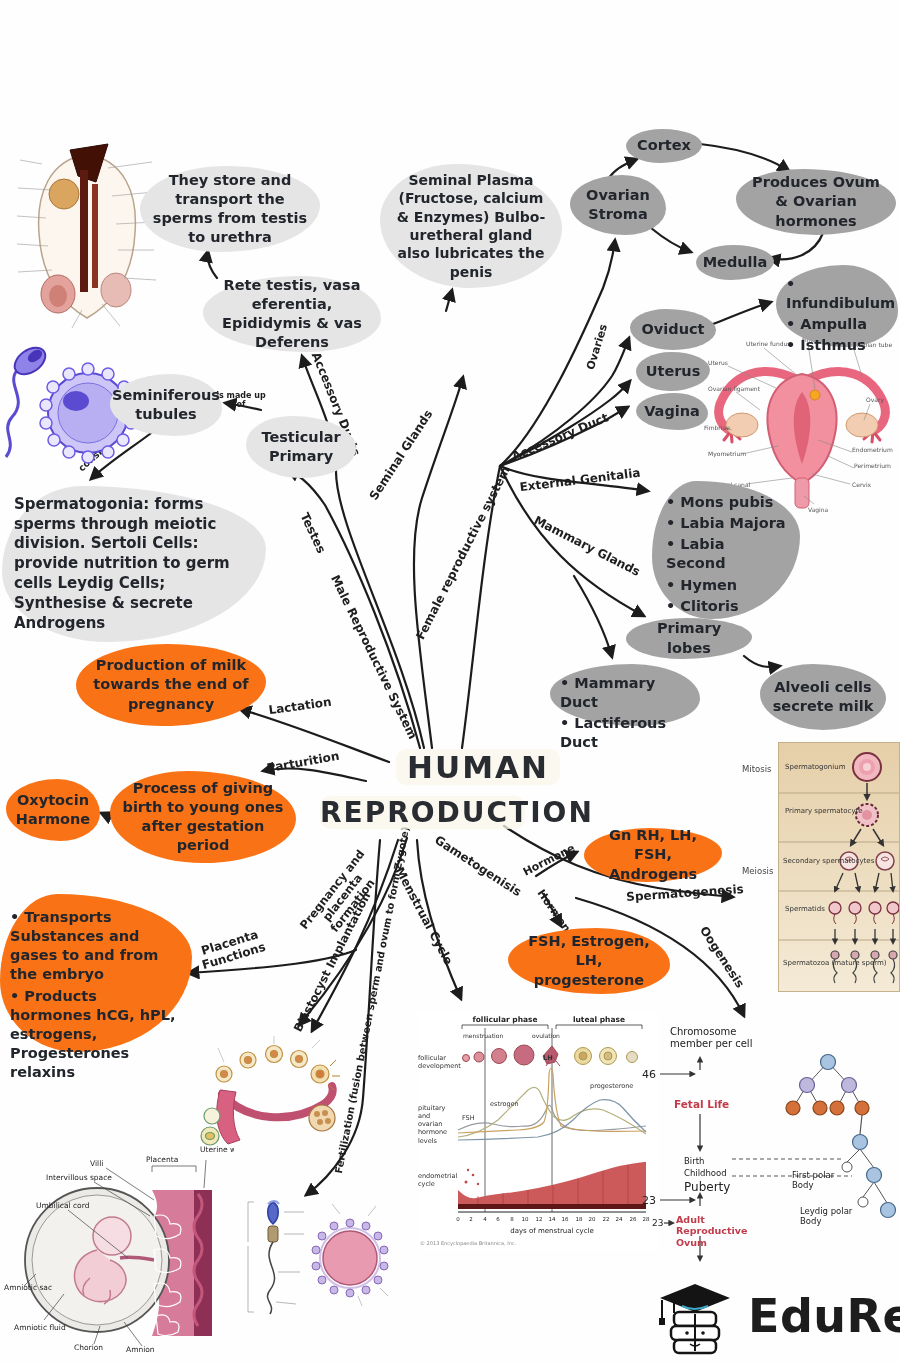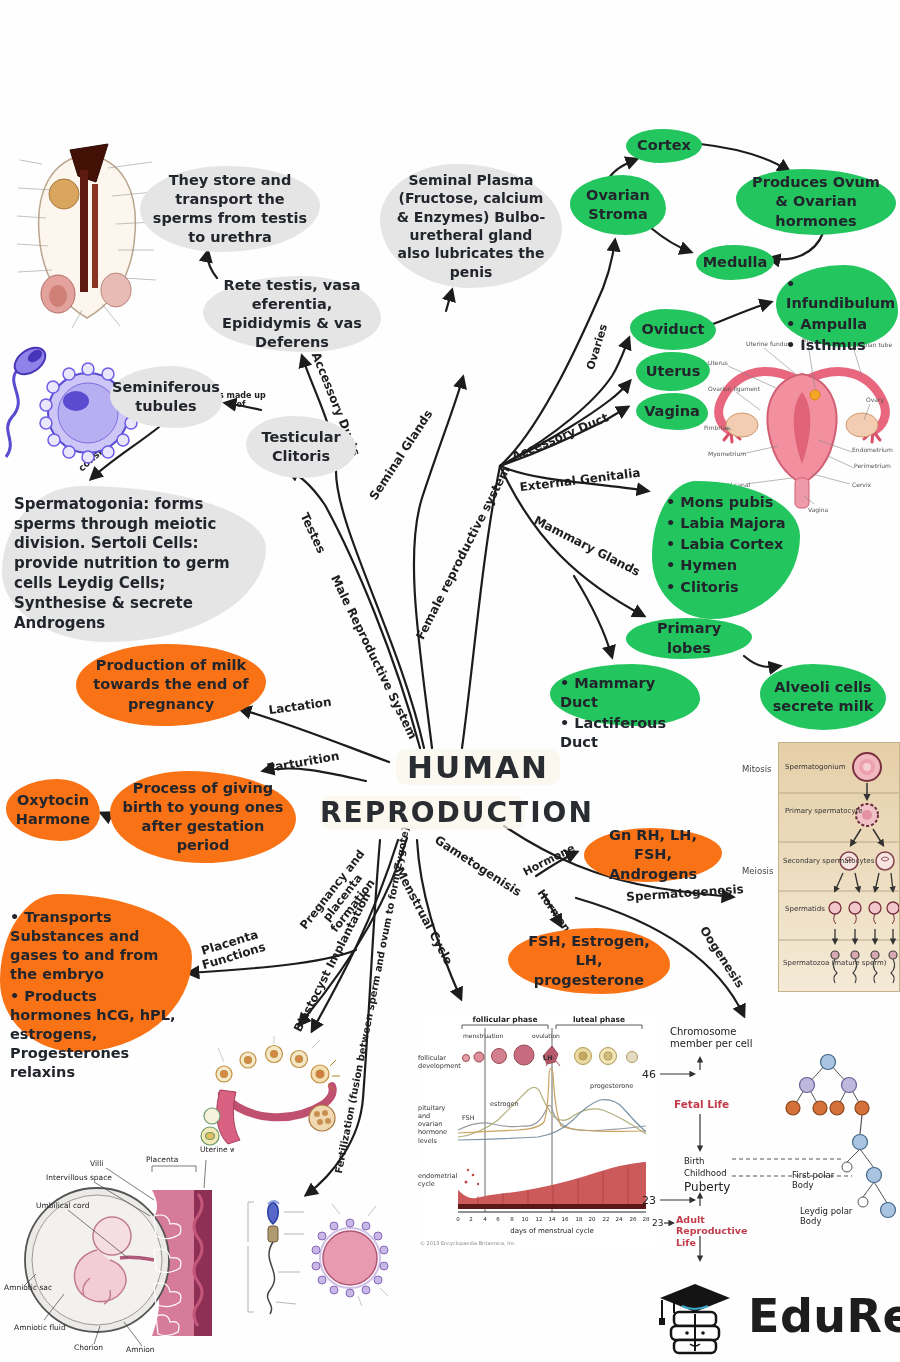--- a/index.html
+++ b/index.html
@@ -5,21 +5,21 @@
   html,body{margin:0;padding:0;background:#e9e9e9;}
   #canvas{position:relative;width:900px;height:1362px;margin:0 auto;background:#fefefe;
     font-family:"DejaVu Sans","Liberation Sans",sans-serif;overflow:hidden;}
   #arrows{position:absolute;left:0;top:0;z-index:1;}
   .bubble{position:absolute;z-index:3;font-weight:700;color:#22262c;
     display:flex;align-items:center;justify-content:center;text-align:center;
     padding:10px 12px;box-sizing:border-box;font-size:14.5px;line-height:1.32;}
   .bubble.list{display:block;text-align:left;}
   .bubble.list div{margin:2px 0;}
   .blue{background:#e5e5e5;}
-  .pink{background:#22c55e;}
+  .pink{background:#a3a3a3;}
   .yellow{background:#f97316;}
   .blob-a{border-radius:48% 52% 55% 45%/50% 46% 54% 50%;}
   .blob-b{border-radius:55% 45% 42% 58%/48% 56% 44% 52%;}
   .blob-c{border-radius:42% 58% 50% 50%/45% 52% 48% 55%;}
   .blob-d{border-radius:30% 70% 60% 40%/55% 40% 60% 45%;}
   .edge{position:absolute;z-index:2;font-size:12px;font-weight:700;color:#1e1e1e;
     white-space:nowrap;transform-origin:center;}
   .edge.wrap{white-space:normal;text-align:center;line-height:1.15;}
   .title-line{position:absolute;z-index:3;font-weight:800;color:#292c31;text-align:center;
     background:rgba(248,245,234,.75);border-radius:10px;letter-spacing:2px;}
@@ -79,40 +79,40 @@
       <path d="M 576 898 C 652 920 716 956 744 1016" marker-end="url(#ah)"></path>
     </g>
   </svg>
 
   <div class="title-line" style="left:368px;top:749px;width:164px;font-size:31px;margin-left:28px;">HUMAN</div>
   <div class="title-line" style="left:320px;top:796px;width:205px;font-size:28px;">REPRODUCTION</div>
 
   <div class="bubble blue blob-a" style="left:140px;top:166px;width:180px;height:86px;">They store and transport the sperms from testis to urethra</div>
   <div class="bubble blue blob-b" style="left:203px;top:276px;width:178px;height:76px;">Rete testis, vasa eferentia, Epididymis &amp; vas Deferens</div>
   <div class="bubble blue blob-c" style="left:380px;top:164px;width:182px;height:124px;font-size:14px;">Seminal Plasma (Fructose, calcium &amp; Enzymes) Bulbo-uretheral gland also lubricates the penis</div>
-  <div class="bubble blue blob-b" style="left:110px;top:366px;width:112px;height:62px;">Seminiferous tubules</div>
-  <div class="bubble blue blob-c" style="left:246px;top:416px;width:110px;height:62px;">Testicular Clitoris</div>
+  <div class="bubble blue blob-b" style="left:110px;top:374px;width:112px;height:62px;">Seminiferous tubules</div>
+  <div class="bubble blue blob-c" style="left:246px;top:416px;width:110px;height:62px;">Testicular Primary</div>
   <div class="bubble blue blob-d" style="left:2px;top:486px;width:264px;height:156px;text-align:left;font-size:15px;">Spermatogonia: forms sperms through meiotic division. Sertoli Cells: provide nutrition to germ cells Leydig Cells; Synthesise &amp; secrete Androgens</div>
 
   <div class="bubble pink blob-a" style="left:626px;top:129px;width:76px;height:34px;">Cortex</div>
   <div class="bubble pink blob-b" style="left:570px;top:175px;width:96px;height:60px;">Ovarian Stroma</div>
   <div class="bubble pink blob-c" style="left:736px;top:169px;width:160px;height:66px;">Produces Ovum &amp; Ovarian hormones</div>
   <div class="bubble pink blob-a" style="left:696px;top:245px;width:78px;height:35px;">Medulla</div>
   <div class="bubble pink blob-b list" style="left:776px;top:265px;width:122px;height:82px;padding:8px 10px;">
     <div>• Infundibulum</div>
     <div>• Ampulla</div>
     <div>• Isthmus</div>
   </div>
   <div class="bubble pink blob-c" style="left:630px;top:309px;width:86px;height:41px;">Oviduct</div>
   <div class="bubble pink blob-a" style="left:636px;top:352px;width:74px;height:39px;">Uterus</div>
   <div class="bubble pink blob-b" style="left:636px;top:393px;width:72px;height:37px;">Vagina</div>
   <div class="bubble pink blob-d list" style="left:652px;top:481px;width:148px;height:138px;padding:10px 14px;">
     <div>• Mons pubis</div>
     <div>• Labia Majora</div>
-    <div>• Labia Cortex</div>
+    <div>• Labia Second</div>
     <div>• Hymen</div>
     <div>• Clitoris</div>
   </div>
   <div class="bubble pink blob-a" style="left:626px;top:618px;width:126px;height:41px;">Primary lobes</div>
   <div class="bubble pink blob-b list" style="left:550px;top:664px;width:150px;height:62px;padding:8px 10px;">
     <div>• Mammary Duct</div>
     <div>• Lactiferous Duct</div>
   </div>
   <div class="bubble pink blob-c" style="left:760px;top:664px;width:126px;height:66px;">Alveoli cells secrete milk</div>
 
@@ -416,21 +416,21 @@
 
   <div class="diagram" style="left:636px;top:1018px;width:264px;height:250px;">
     <div class="og-txt" style="left:34px;top:8px;width:100px;font-size:10px;">Chromosome member per cell</div>
     <div class="og-txt" style="left:6px;top:50px;font-size:11px;">46</div>
     <div class="og-txt red" style="left:38px;top:80px;font-size:10.5px;">Fetal Life</div>
     <div class="og-txt" style="left:48px;top:138px;font-size:8.5px;">Birth</div>
     <div class="og-txt" style="left:48px;top:150px;font-size:8.5px;">Childhood</div>
     <div class="og-txt" style="left:48px;top:162px;font-size:12px;">Puberty</div>
     <div class="og-txt" style="left:6px;top:176px;font-size:11px;">23</div>
     <div class="og-txt" style="left:16px;top:200px;font-size:9px;">23</div>
-    <div class="og-txt red" style="left:40px;top:196px;width:90px;font-size:9.5px;">Adult Reproductive Life</div>
+    <div class="og-txt red" style="left:40px;top:196px;width:90px;font-size:9.5px;">Adult Reproductive Ovum</div>
     <div class="og-txt" style="left:156px;top:152px;width:60px;font-size:8.5px;">First polar Body</div>
     <div class="og-txt" style="left:164px;top:188px;width:64px;font-size:8.5px;">Leydig polar Body</div>
     <svg width="264" height="250">
       <defs>
         <marker id="ah3" viewBox="0 0 10 10" refX="7" refY="5" markerWidth="5.5" markerHeight="5.5" orient="auto">
             <path d="M0,0L10,5L0,10z" fill="#333"></path>
           </marker>
       </defs>
       <g stroke="#333" stroke-width="1.2" fill="none">
         <line x1="24" y1="56" x2="58" y2="56" marker-end="url(#ah3)"></line>

